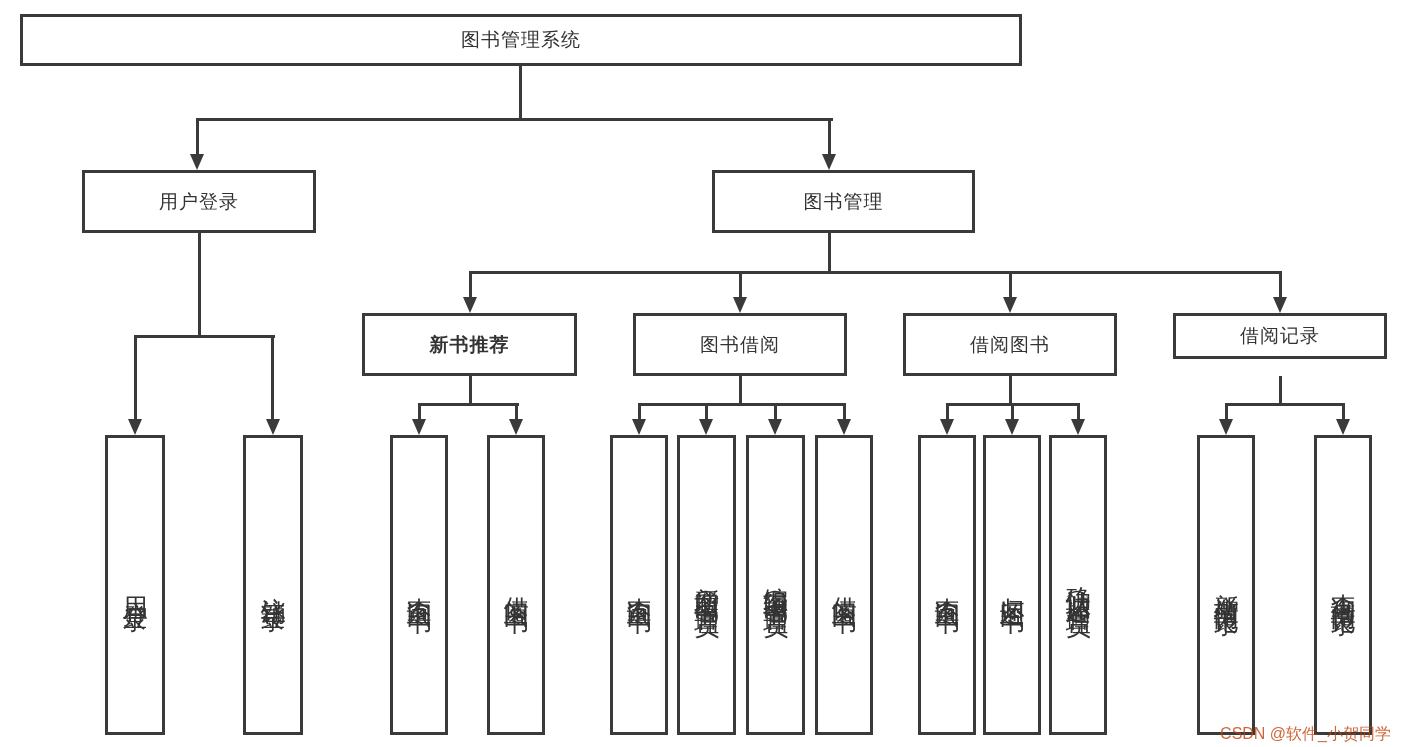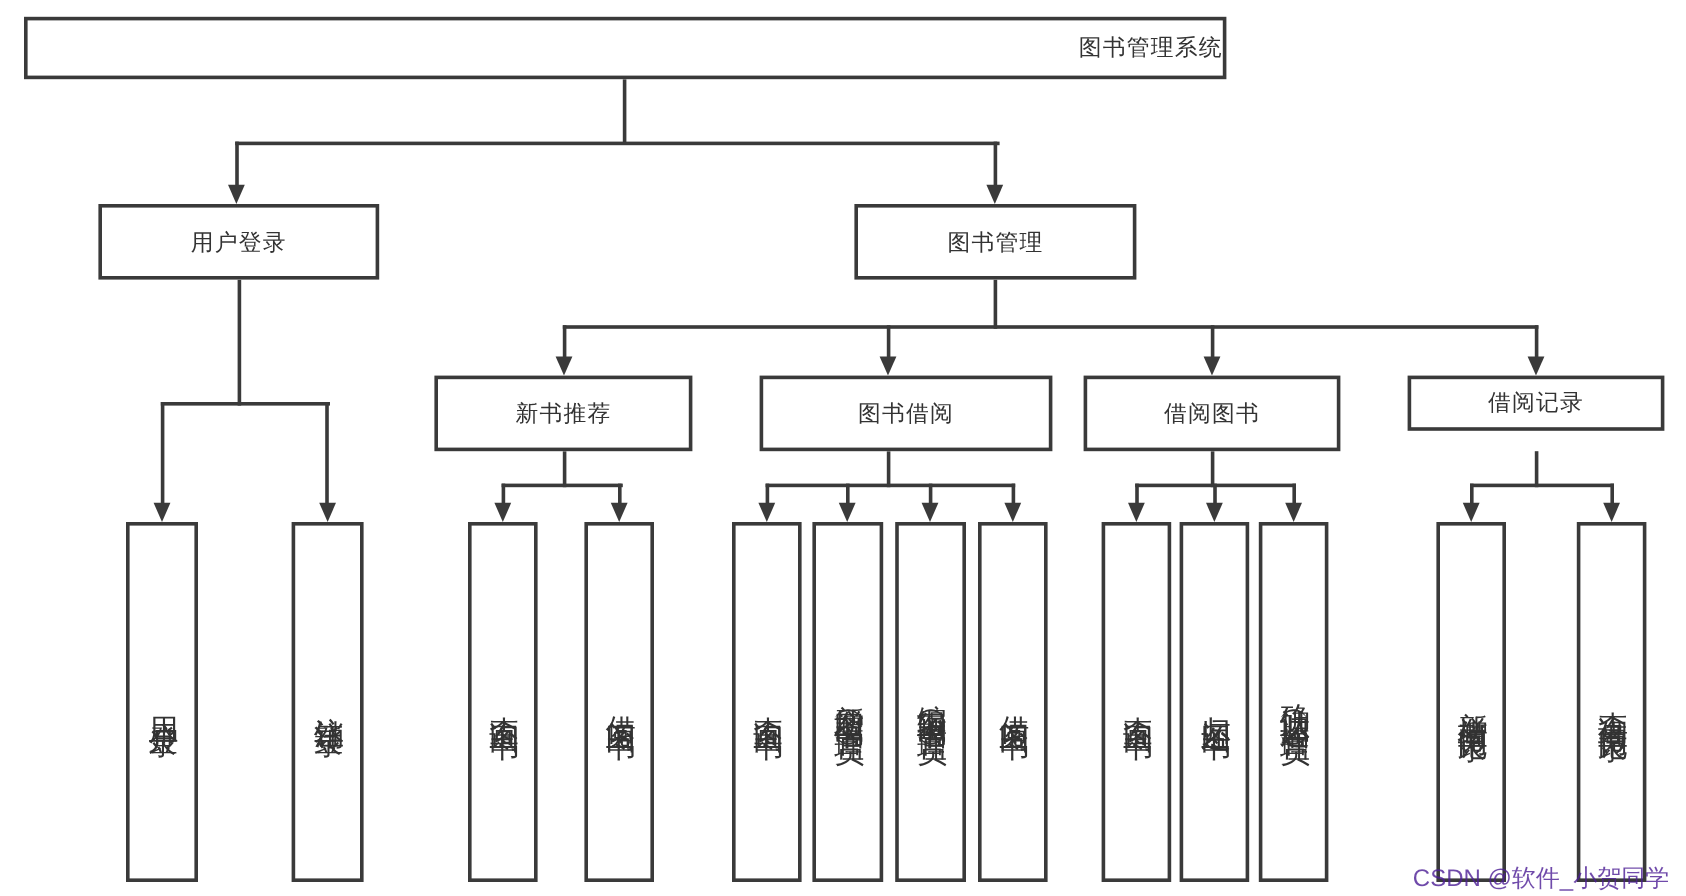--- a/index.html
+++ b/index.html
@@ -42,47 +42,47 @@
     width: 0; height: 0;
     border-left: 7px solid transparent;
     border-right: 7px solid transparent;
     border-top: 16px solid #3a3a3a;
     z-index: 1;
   }
   .watermark {
     position: absolute;
     right: 14px;
     bottom: 2px;
-    font-size: 20px;
-    color: #4c1d95;
+    font-size: 16px;
+    color: #c2410c;
     opacity: 0.8;
     z-index: 5;
     white-space: nowrap;
   }
 </style>
 </head>
 <body>
 
 <div class="stage">
 
-  <div class="node h" style="left:20px; top:14px; width:1002px; height:52px;justify-content:flex-end;">
+  <div class="node h" style="left:20px; top:14px; width:1002px; height:52px;">
     <span>图书管理系统</span>
   </div>
 
   <div class="line" style="left:519px; top:66px; width:3px; height:54px;"></div>
   <div class="line" style="left:196px; top:118px; width:637px; height:3px;"></div>
   <div class="line" style="left:196px; top:118px; width:3px; height:38px;"></div>
   <div class="arrow" style="left:190px; top:154px;"></div>
   <div class="line" style="left:828px; top:118px; width:3px; height:38px;"></div>
   <div class="arrow" style="left:822px; top:154px;"></div>
 
   <div class="node h" style="left:82px; top:170px; width:234px; height:63px;">
     <span>用户登录</span>
   </div>
-  <div class="node h" style="left:712px; top:170px; width:235px; height:63px;align-items:center;">
+  <div class="node h" style="left:712px; top:170px; width:263px; height:63px;align-items:center;">
     <span>图书管理</span>
   </div>
 
   <div class="line" style="left:198px; top:233px; width:3px; height:105px;"></div>
   <div class="line" style="left:134px; top:335px; width:141px; height:3px;"></div>
   <div class="line" style="left:134px; top:335px; width:3px; height:86px;"></div>
   <div class="arrow" style="left:128px; top:419px;"></div>
   <div class="line" style="left:271px; top:335px; width:3px; height:86px;"></div>
   <div class="arrow" style="left:266px; top:419px;"></div>
 
@@ -90,24 +90,24 @@
   <div class="line" style="left:469px; top:271px; width:813px; height:3px;"></div>
   <div class="line" style="left:469px; top:271px; width:3px; height:28px;"></div>
   <div class="arrow" style="left:463px; top:297px;"></div>
   <div class="line" style="left:739px; top:271px; width:3px; height:28px;"></div>
   <div class="arrow" style="left:733px; top:297px;"></div>
   <div class="line" style="left:1009px; top:271px; width:3px; height:28px;"></div>
   <div class="arrow" style="left:1003px; top:297px;"></div>
   <div class="line" style="left:1279px; top:271px; width:3px; height:28px;"></div>
   <div class="arrow" style="left:1273px; top:297px;"></div>
 
-  <div class="node h" style="left:362px; top:313px; width:215px; height:63px;">
+  <div class="node h" style="left:362px; top:313px; width:215px; height:63px;font-weight:bold;">
     <span>新书推荐</span>
   </div>
-  <div class="node h" style="left:633px; top:313px; width:244px; height:63px;">
+  <div class="node h" style="left:633px; top:313px; width:214px; height:63px;">
     <span>图书借阅</span>
   </div>
   <div class="node h" style="left:903px; top:313px; width:214px; height:63px;">
     <span>借阅图书</span>
   </div>
   <div class="node h" style="left:1173px; top:313px; width:214px; height:46px;">
     <span>借阅记录</span>
   </div>
 
   <div class="line" style="left:469px; top:376px; width:3px; height:30px;"></div>

